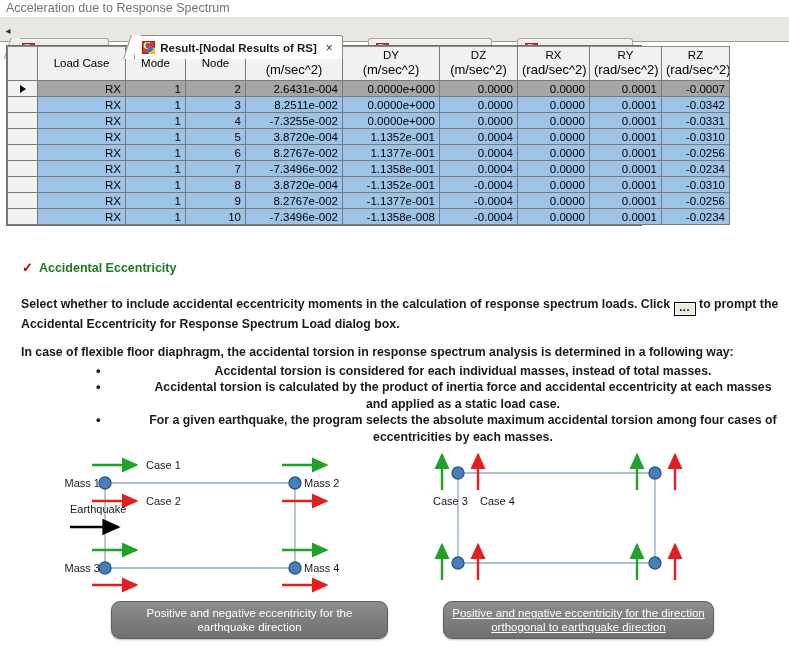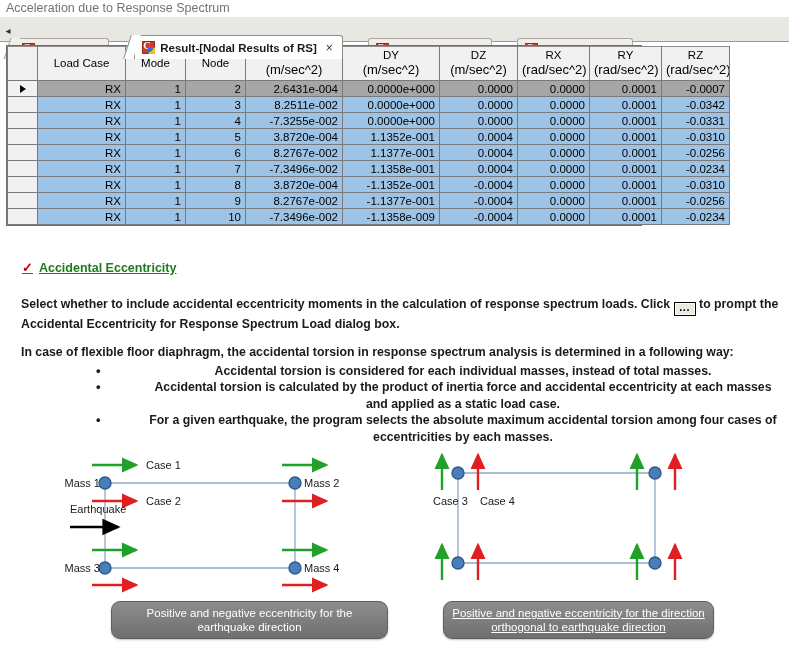--- a/index.html
+++ b/index.html
@@ -200,21 +200,20 @@
 
   
   .section-head {
     position: absolute;
     left: 22px;
     top: 260px;
     font-size: 12.5px;
     font-weight: bold;
     color: #1f7a1f;
     white-space: nowrap;
-    text-decoration: underline;
   }
   .check-mark {
     color: #c00000;
     font-weight: bold;
     font-size: 13px;
     margin-right: 6px;
   }
   .para {
     position: absolute;
     font-size: 12.3px;
@@ -455,21 +454,21 @@
         <td class="cell">0.0000</td>
         <td class="cell">0.0001</td>
         <td class="cell">-0.0256</td>
       </tr>
       <tr class="row">
         <td class="rowhdr"></td>
         <td class="cell">RX</td>
         <td class="cell">1</td>
         <td class="cell">10</td>
         <td class="cell">-7.3496e-002</td>
-        <td class="cell">-1.1358e-009</td>
+        <td class="cell">-1.1358e-008</td>
         <td class="cell">-0.0004</td>
         <td class="cell">0.0000</td>
         <td class="cell">0.0001</td>
         <td class="cell">-0.0234</td>
       </tr>
     </tbody>
   </table>
 </div>
 
 <div class="section-head">

